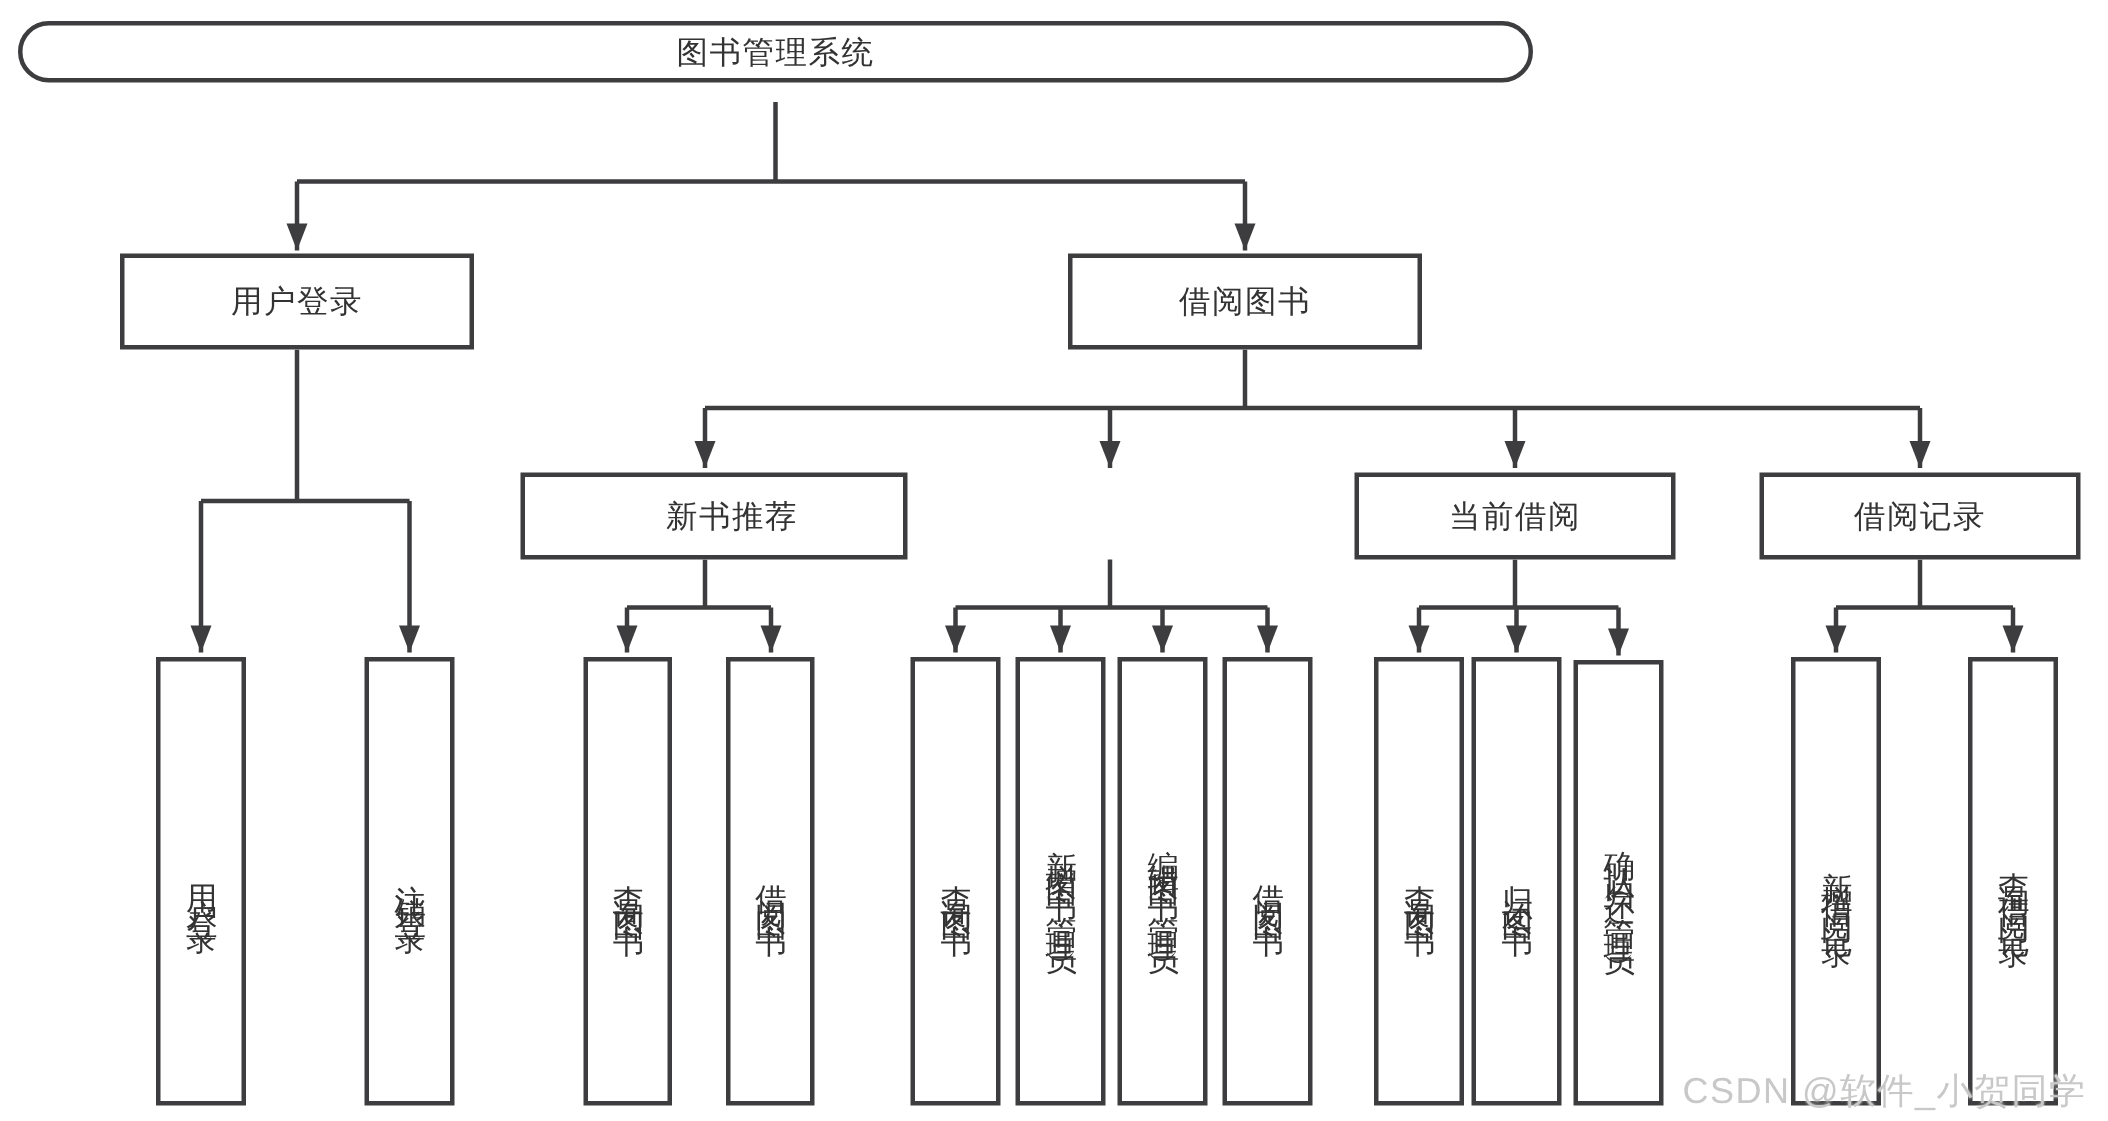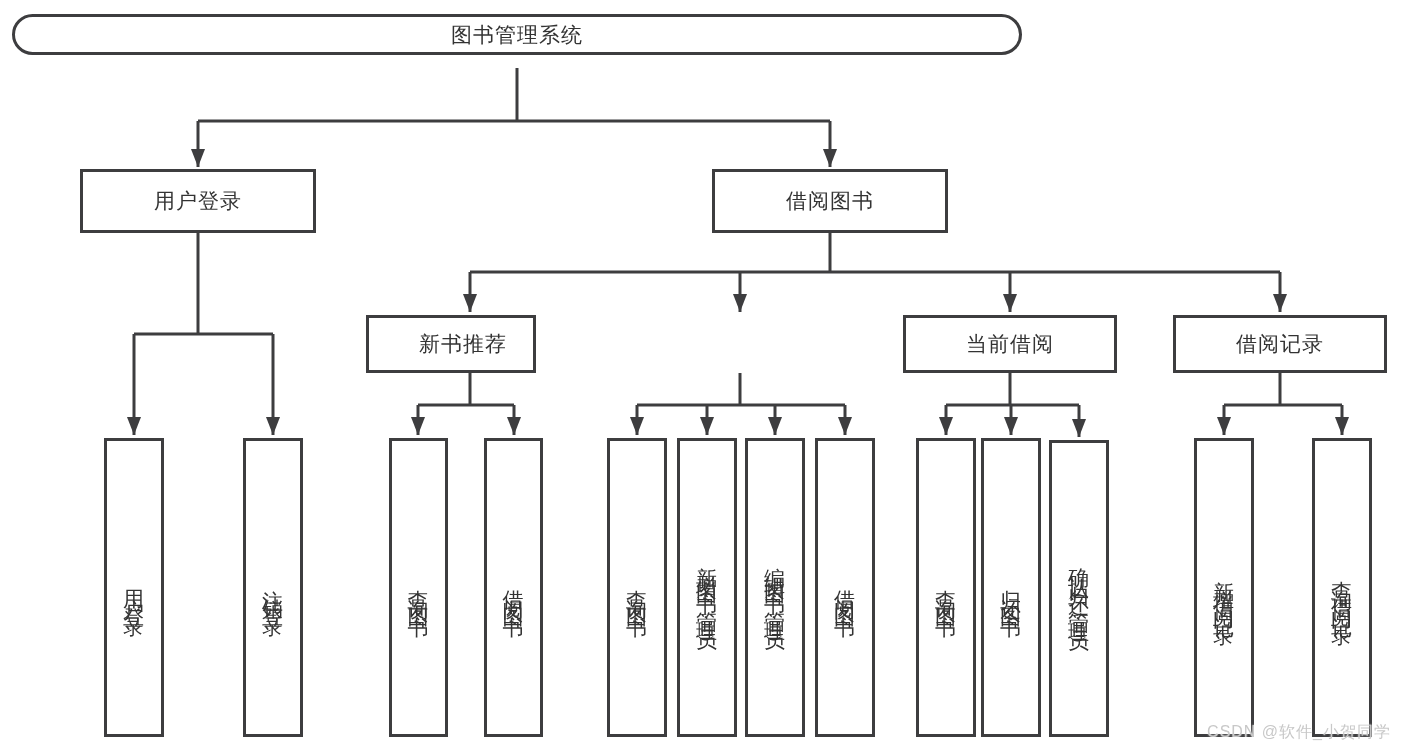--- a/index.html
+++ b/index.html
@@ -14,21 +14,21 @@
     display:flex;align-items:center;justify-content:center;
     font-size:21px;letter-spacing:1px;white-space:nowrap;
   }
   .vnode{
     writing-mode:vertical-rl;text-orientation:mixed;
     font-size:21px;letter-spacing:9px;line-height:1;
     padding-top:6px;
   }
   .watermark{
     position:absolute;right:14px;bottom:4px;z-index:2;
-    color:#c8c8c8;font-size:16px;letter-spacing:1px;
+    color:#c8c8c8;font-size:24px;letter-spacing:1px;
     text-shadow:0 0 2px #ffffff;white-space:nowrap;
   }
 </style>
 </head>
 <body>
 
 <div class="stage">
 
   <svg class="wires" width="1405" height="747">
     <defs>
@@ -78,21 +78,21 @@
       <path d="M1224,405 V435" marker-end="url(#arrow)"></path>
       <path d="M1342,405 V435" marker-end="url(#arrow)"></path>
     </g>
   </svg>
 
   <div class="node" style="left:12px;top:14px;width:1010px;height:41px;border-radius:23px;">图书管理系统</div>
 
   <div class="node" style="left:80px;top:169px;width:236px;height:64px;">用户登录</div>
   <div class="node" style="left:712px;top:169px;width:236px;height:64px;">借阅图书</div>
 
-  <div class="node" style="left:366px;top:315px;width:170px;height:58px;padding-left:24px;">新书推荐</div>
+  <div class="node" style="left:347px;top:315px;width:258px;height:58px;padding-left:24px;">新书推荐</div>
   <div class="node" style="left:903px;top:315px;width:214px;height:58px;font-family:Liberation Mono, monospace;">当前借阅</div>
   <div class="node" style="left:1173px;top:315px;width:214px;height:58px;">借阅记录</div>
 
   <div class="node vnode" style="left:104px;top:438px;width:60px;height:299px;">用户登录</div>
   <div class="node vnode" style="left:243px;top:438px;width:60px;height:299px;">注销登录</div>
 
   <div class="node vnode" style="left:389px;top:438px;width:59px;height:299px;">查询图书</div>
   <div class="node vnode" style="left:484px;top:438px;width:59px;height:299px;">借阅图书</div>
 
   <div class="node vnode" style="left:607px;top:438px;width:60px;height:299px;">查询图书</div>

